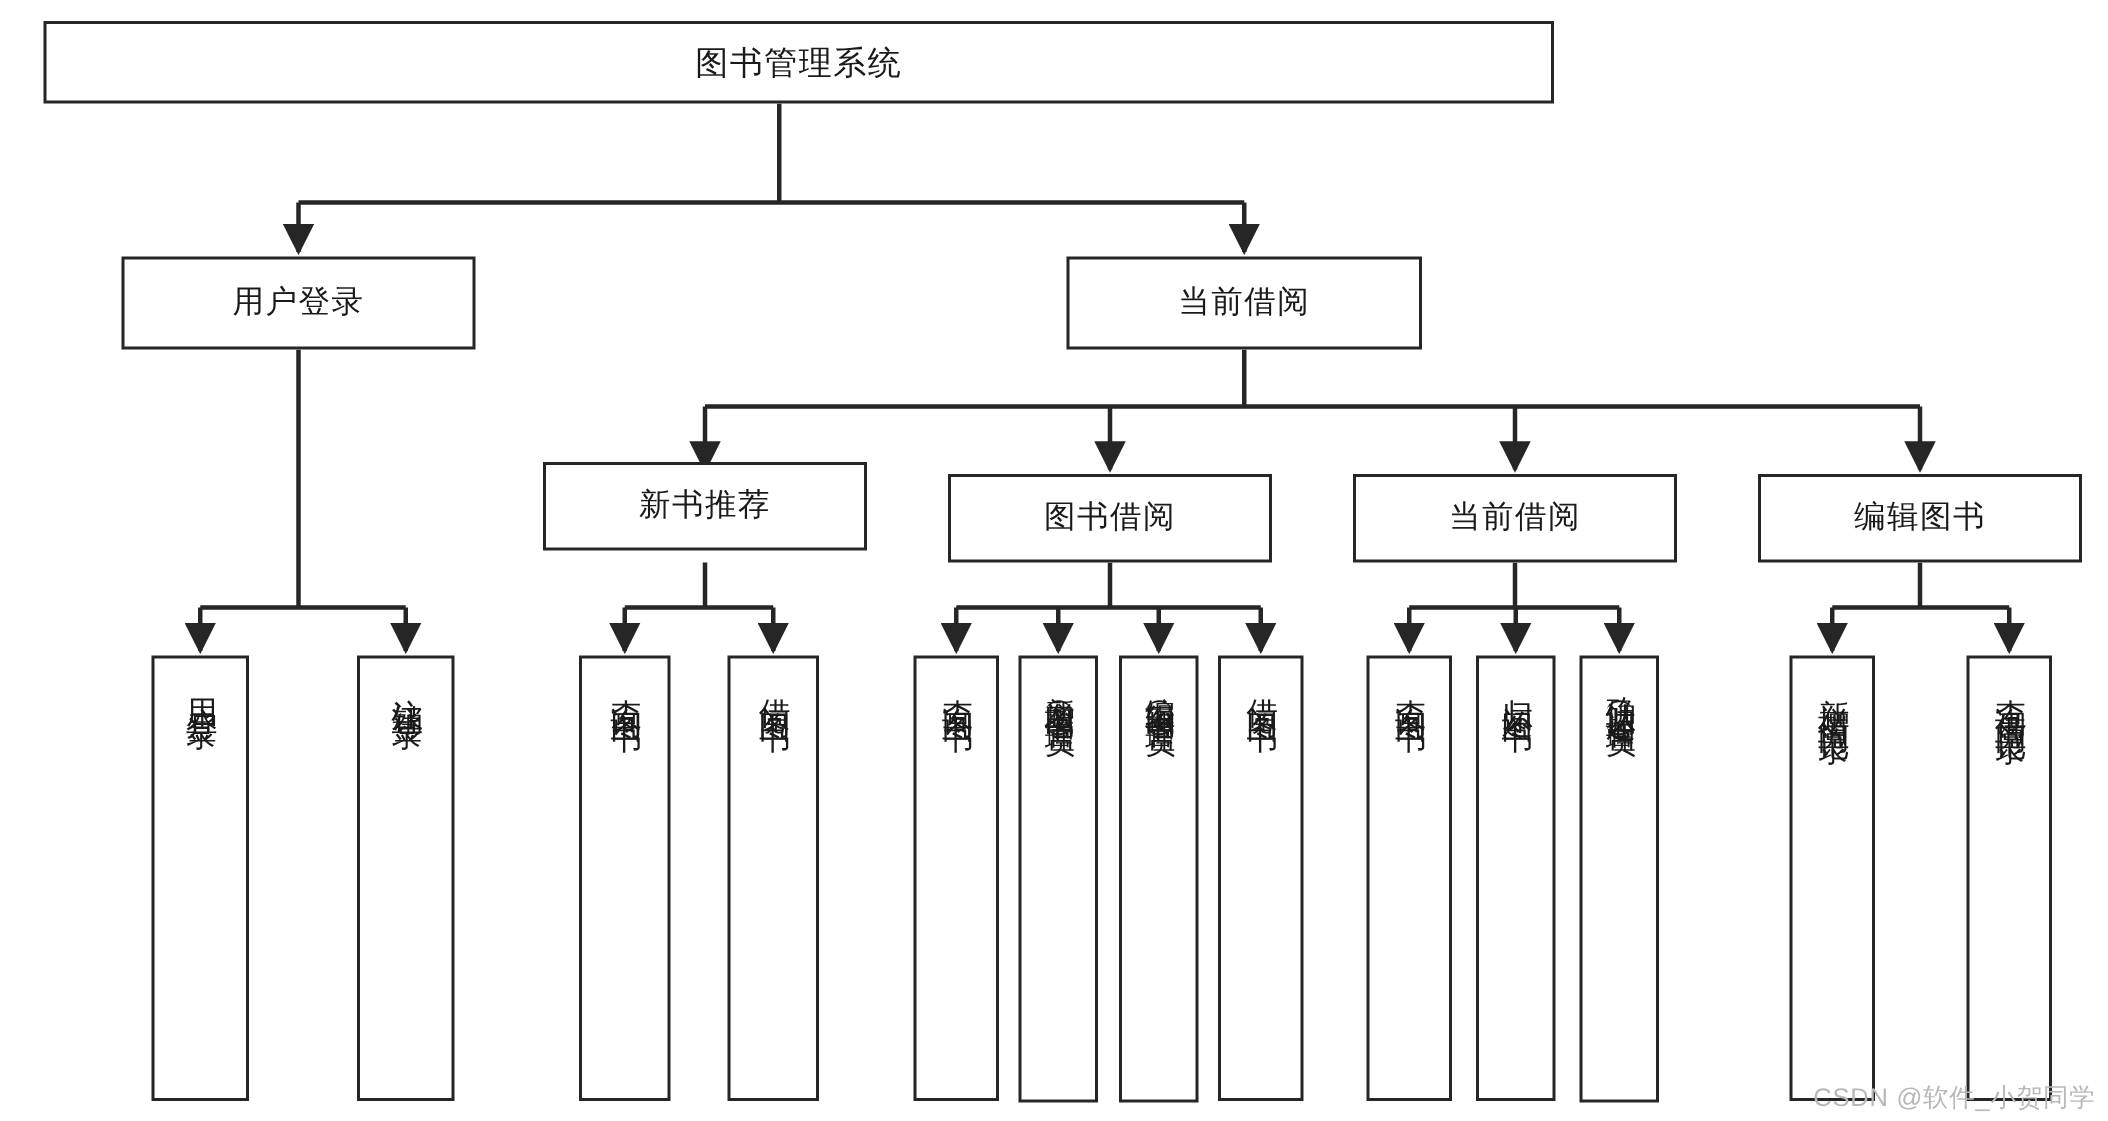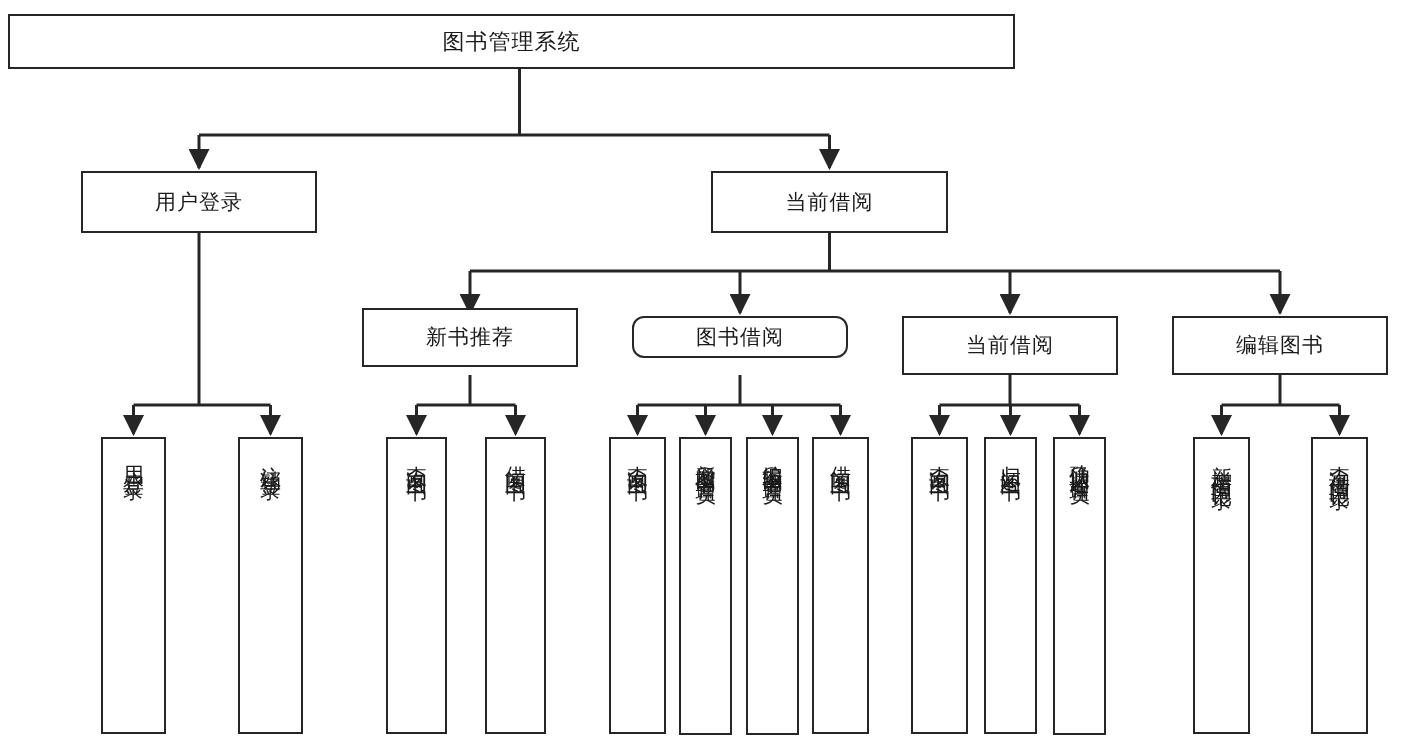--- a/index.html
+++ b/index.html
@@ -119,33 +119,33 @@
         <line x1="1010.5" y1="405" x2="1010.5" y2="434" stroke="#262626" stroke-width="3" marker-end="url(#arrow)"></line>
         <line x1="1079.5" y1="405" x2="1079.5" y2="434" stroke="#262626" stroke-width="3" marker-end="url(#arrow)"></line>
         <line x1="1280" y1="375" x2="1280" y2="405" stroke="#262626" stroke-width="3"></line>
         <line x1="1221.5" y1="405" x2="1339.5" y2="405" stroke="#262626" stroke-width="3"></line>
         <line x1="1221.5" y1="405" x2="1221.5" y2="434" stroke="#262626" stroke-width="3" marker-end="url(#arrow)"></line>
         <line x1="1339.5" y1="405" x2="1339.5" y2="434" stroke="#262626" stroke-width="3" marker-end="url(#arrow)"></line>
       </g>
   </svg>
 
   <div id="node-layer">
-      <div class="node horiz root" style="left: 8px; top: 14px; width: 1007px; height: 55px;">
+      <div class="node horiz root" style="left: 29px; top: 14px; width: 1007px; height: 55px;">
         <span class="nlabel">图书管理系统</span>
       </div>
       <div class="node horiz" style="left: 81px; top: 171px; width: 236px; height: 62px;">
         <span class="nlabel">用户登录</span>
       </div>
       <div class="node horiz" style="left: 711px; top: 171px; width: 237px; height: 62px;">
         <span class="nlabel">当前借阅</span>
       </div>
       <div class="node horiz" style="left: 362px; top: 308px; width: 216px; height: 59px;">
         <span class="nlabel">新书推荐</span>
       </div>
-      <div class="node horiz" style="left: 632px; top: 316px; width: 216px; height: 42px; border-radius: 12px;">
+      <div class="node horiz" style="left: 632px; top: 316px; width: 216px; height: 59px;">
         <span class="nlabel">图书借阅</span>
       </div>
       <div class="node horiz" style="left: 902px; top: 316px; width: 216px; height: 59px;">
         <span class="nlabel">当前借阅</span>
       </div>
       <div class="node horiz" style="left: 1172px; top: 316px; width: 216px; height: 59px;">
         <span class="nlabel">编辑图书</span>
       </div>
       <div class="node vert" style="left: 101px; top: 437px; width: 65px; height: 297px;">
         <span class="nlabel">用户登录</span>
@@ -181,13 +181,14 @@
         <span class="nlabel">确认归还（管理员）</span>
       </div>
       <div class="node vert" style="left: 1193px; top: 437px; width: 57px; height: 297px;">
         <span class="nlabel">新增借阅记录</span>
       </div>
       <div class="node vert" style="left: 1311px; top: 437px; width: 57px; height: 297px;">
         <span class="nlabel">查询借阅记录</span>
       </div>
     </div>
 
+  <div id="watermark">CSDN @软件_小贺同学</div>
 </div>
 
 </body></html>

